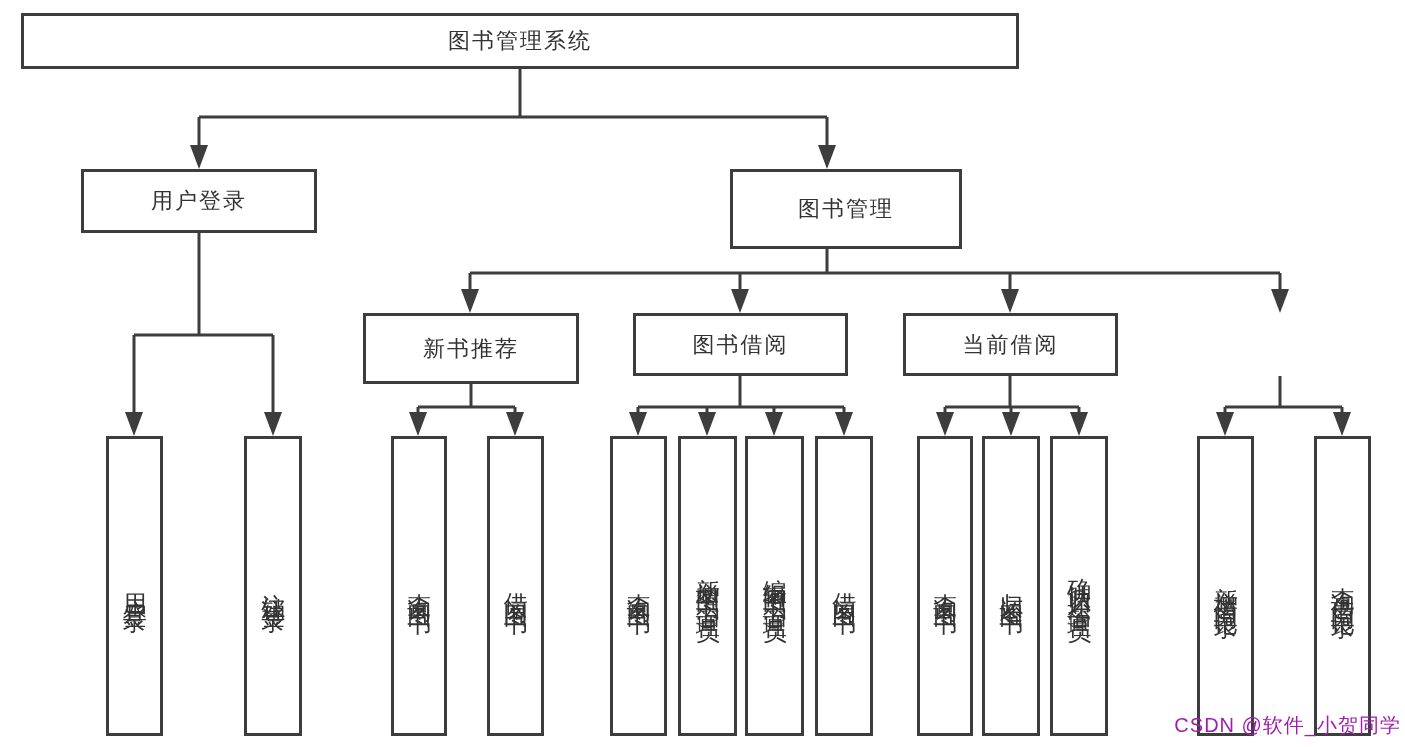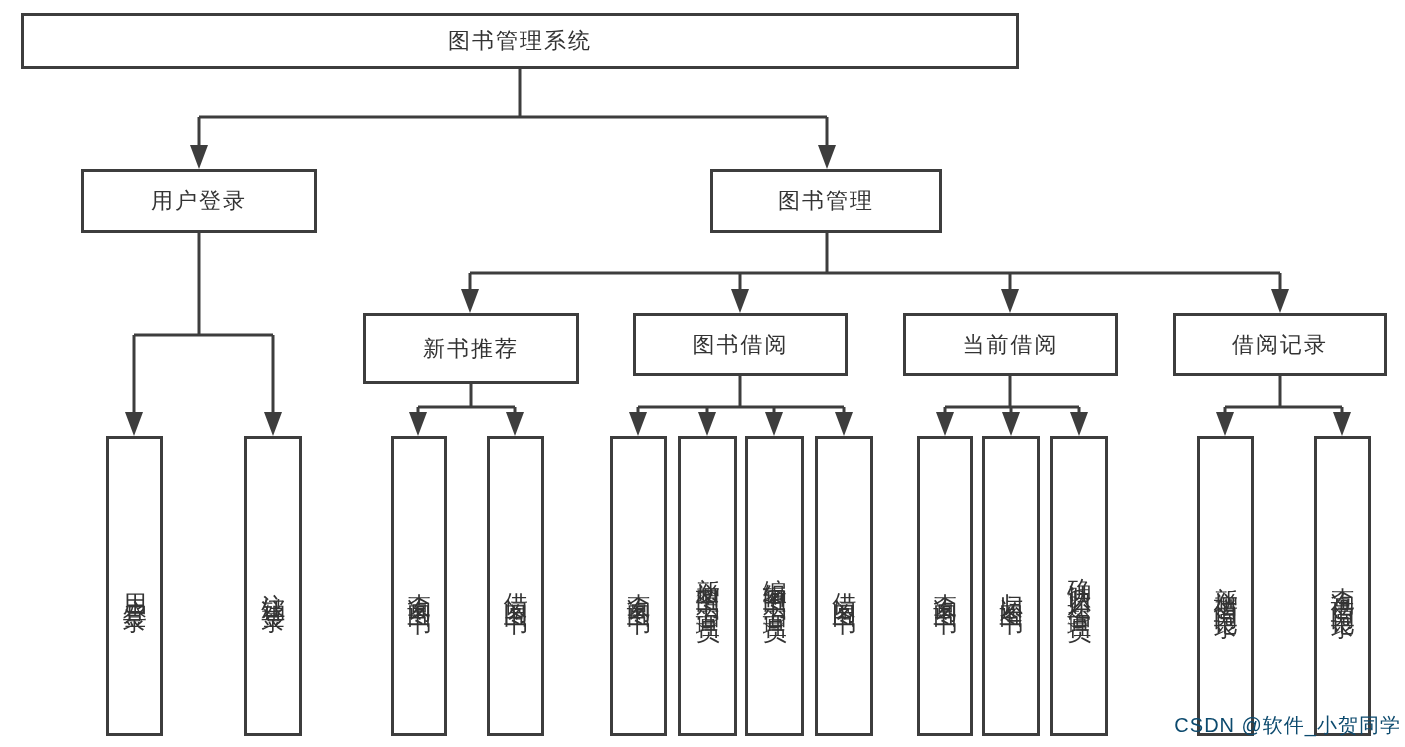--- a/index.html
+++ b/index.html
@@ -32,21 +32,21 @@
     font-size:24px;
     letter-spacing:6px;
     line-height:1.1;
     white-space:nowrap;
   }
   .watermark{
     position:absolute;
     right:4px;
     top:712px;
     font-size:20px;
-    color:#0c4a6e;
+    color:#a21caf;
     letter-spacing:1px;
     white-space:nowrap;
   }
 </style>
 </head>
 <body>
 
 <div id="stage">
 
   <svg id="connectors" viewBox="0 0 1405 747" xmlns="http://www.w3.org/2000/svg">
@@ -115,35 +115,32 @@
     </g>
   </svg>
 
   <div class="node h" style="left:21px;top:13px;width:998px;height:56px">
     <span>图书管理系统</span>
   </div>
 
   <div class="node h" style="left:81px;top:169px;width:236px;height:64px">
     <span>用户登录</span>
   </div>
-  <div class="node h" style="left:710px;top:169px;width:232px;height:64px">
+  <div class="node h" style="left:730px;top:169px;width:232px;height:80px">
     <span>图书管理</span>
   </div>
 
   <div class="node h" style="left:363px;top:313px;width:216px;height:71px">
     <span>新书推荐</span>
   </div>
   <div class="node h" style="left:903px;top:313px;width:215px;height:63px">
     <span>当前借阅</span>
   </div>
   <div class="node h" style="left:633px;top:313px;width:215px;height:63px">
     <span>图书借阅</span>
-  </div>
-  <div class="node h" style="left:1173px;top:313px;width:214px;height:63px">
-    <span>借阅记录</span>
   </div>
 
   <div class="node v" style="left:106px;top:436px;width:57px;height:300px">
     <span>用户登录</span>
   </div>
   <div class="node v" style="left:244px;top:436px;width:58px;height:300px">
     <span>注销登录</span>
   </div>
   <div class="node v" style="left:391px;top:436px;width:56px;height:300px">
     <span>查询图书</span>

